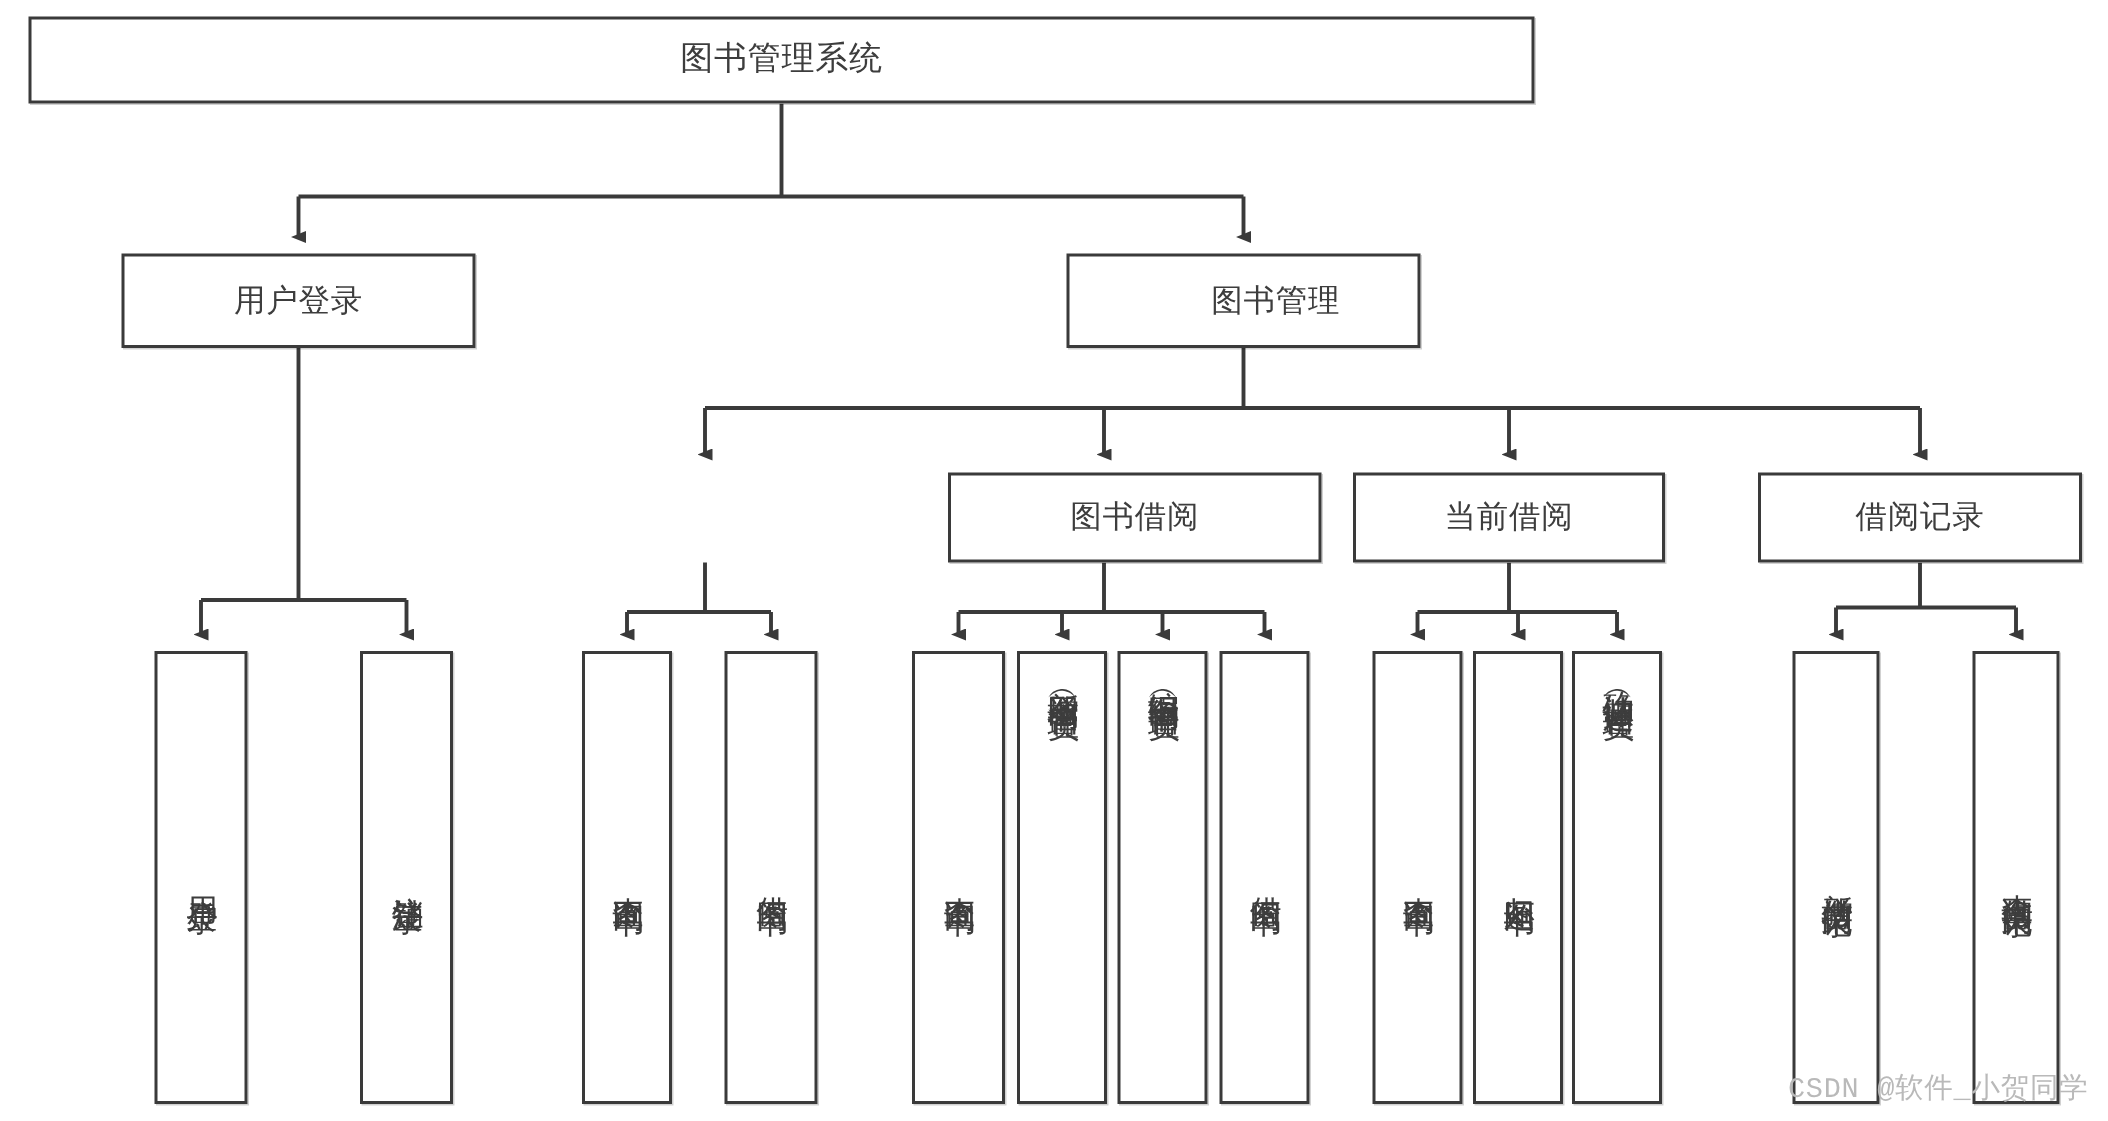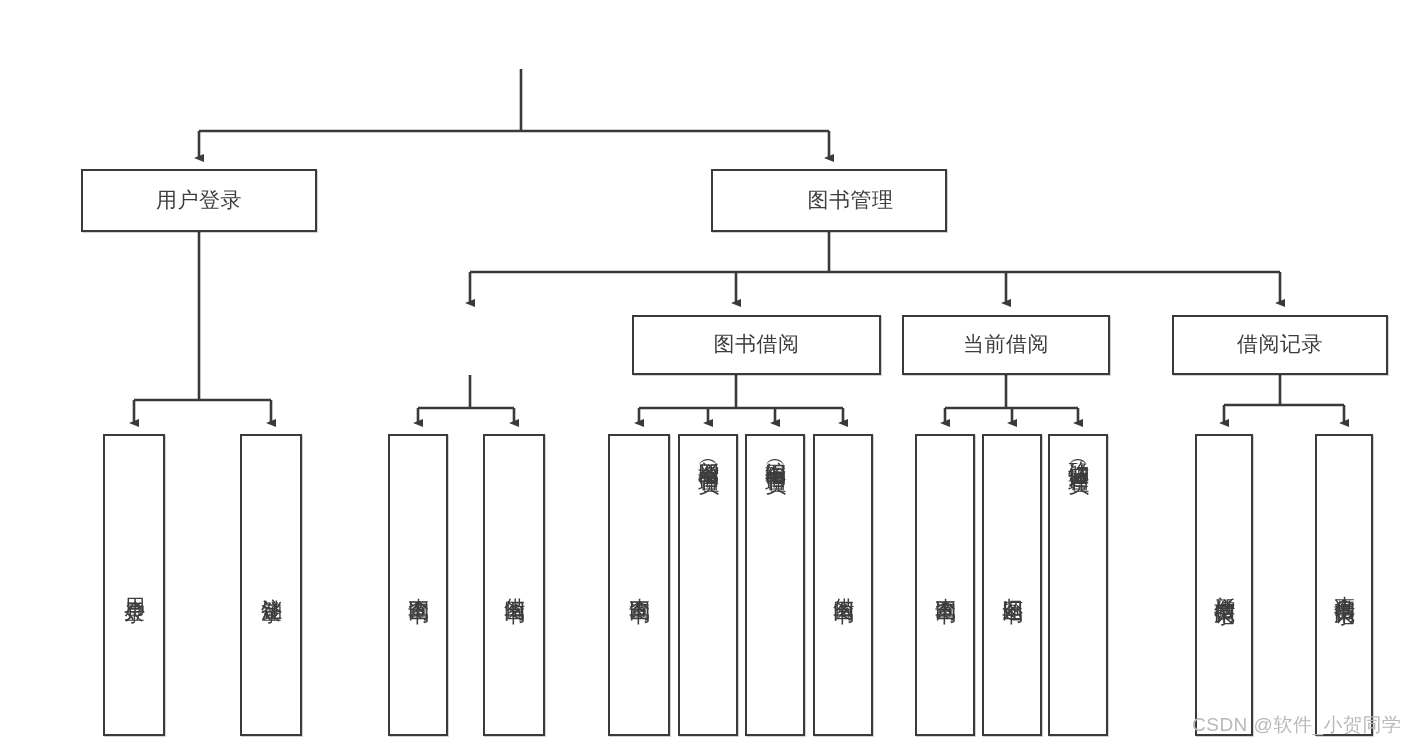--- a/index.html
+++ b/index.html
@@ -68,21 +68,21 @@
   .node.v.center {
     align-items: center;
     padding-top: 0;
   }
   .watermark {
     position: absolute;
     font-size: 19px;
     color: #b9b9b9;
     white-space: nowrap;
     letter-spacing: 0.5px;
-    font-family: Liberation Sans, sans-serif;
+    font-family: Liberation Mono, monospace;
   }
 </style>
 </head>
 <body>
 
 <div id="diagram">
 
   <svg id="edges" viewBox="0 0 1405 747" xmlns="http://www.w3.org/2000/svg">
     <defs>
       <marker id="arrow" markerWidth="10" markerHeight="10" refX="4" refY="5" orient="auto" markerUnits="userSpaceOnUse">
@@ -126,20 +126,23 @@
       <path d="M1012,408 L1012,423" marker-end="url(#arrow)"></path>
       <path d="M1078,408 L1078,423" marker-end="url(#arrow)"></path>
 
       <path d="M1280,375 L1280,405"></path>
       <path d="M1224,405 L1344,405"></path>
       <path d="M1224,405 L1224,423" marker-end="url(#arrow)"></path>
       <path d="M1344,405 L1344,423" marker-end="url(#arrow)"></path>
     </g>
   </svg>
 
+  <div class="node h root" style="left:19px; top:11px; width:1004px; height:58px;">
+    <span class="label">图书管理系统</span>
+  </div>
 
   <div class="node h" style="left:81px; top:169px; width:236px; height:63px;">
     <span class="label">用户登录</span>
   </div>
   <div class="node h" style="left:711px; top:169px; width:236px; height:63px;padding-left:43px;">
     <span class="label">图书管理</span>
   </div>
 
   <div class="node h" style="left:632px; top:315px; width:249px; height:60px;">
     <span class="label">图书借阅</span>

